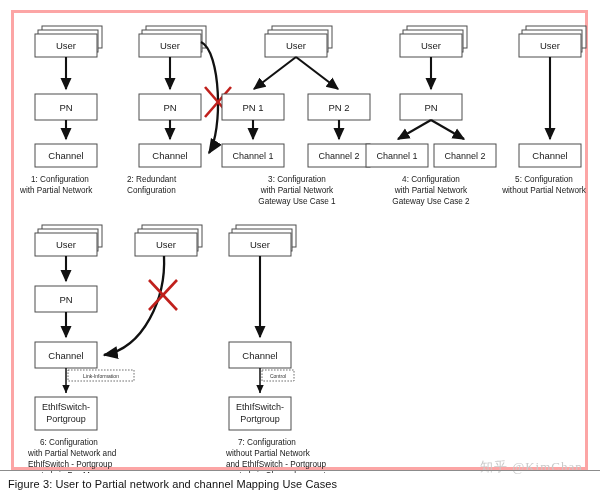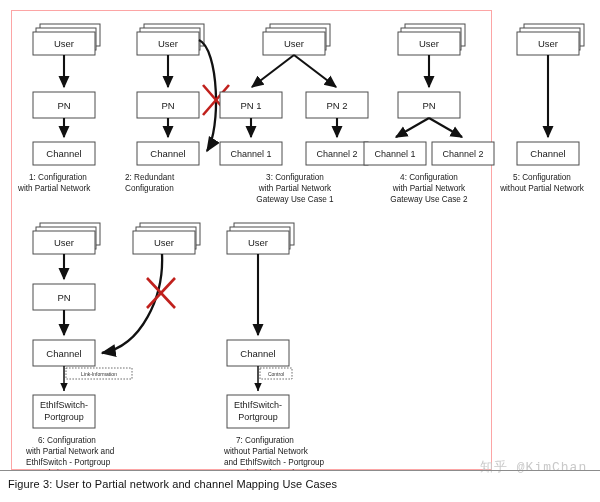--- a/index.html
+++ b/index.html
@@ -2,33 +2,33 @@
 <html><head>
 <meta charset="utf-8">
 <style>
   html,body{margin:0;padding:0;background:#ffffff;}
   body{
     width:600px;height:502px;position:relative;overflow:hidden;
     font-family:"Liberation Sans","DejaVu Sans",sans-serif;
     color:#1a1a1a;
   }
   #figure-frame{
-    position:absolute;left:11px;top:10px;width:481px;height:460px;
-    border:1px solid #fca5a5;background:#ffffff;box-sizing:border-box;
+    position:absolute;left:11px;top:10px;width:577px;height:460px;
+    border:3px solid #fca5a5;background:#ffffff;box-sizing:border-box;
   }
   #diagram-canvas{position:absolute;left:0;top:0;width:577px;height:460px;}
   .fig-caption{
     position:absolute;left:8px;top:478px;width:584px;
     font-size:11px;letter-spacing:0.1px;color:#111;
     white-space:nowrap;
   }
   .watermark{
     position:absolute;left:480px;top:458px;
     font-size:13px;color:#c9c9c9;letter-spacing:1px;
-    font-family:Liberation Mono, monospace;
+    font-family:Liberation Serif, serif;
     user-select:none;
   }
   .rule-top{
     position:absolute;left:0px;top:470px;width:600px;height:1px;
     background:#8c8c8c;
   }
   svg text{font-family:"Liberation Sans","DejaVu Sans",sans-serif;}
   .boxlabel{font-size:9.5px;fill:#1a1a1a;text-anchor:middle;}
   .boxlabel-sm{font-size:9px;fill:#1a1a1a;text-anchor:middle;}
   .caption{font-size:8.2px;fill:#1a1a1a;}

